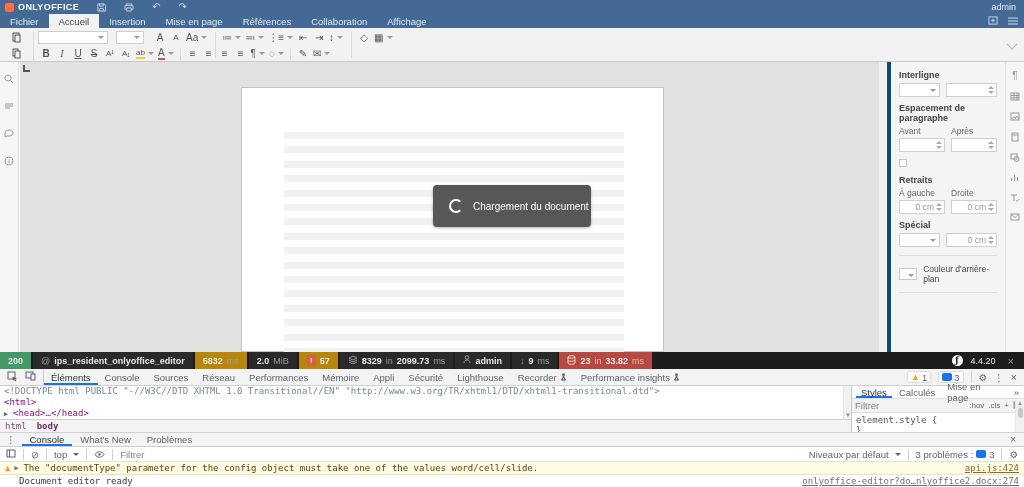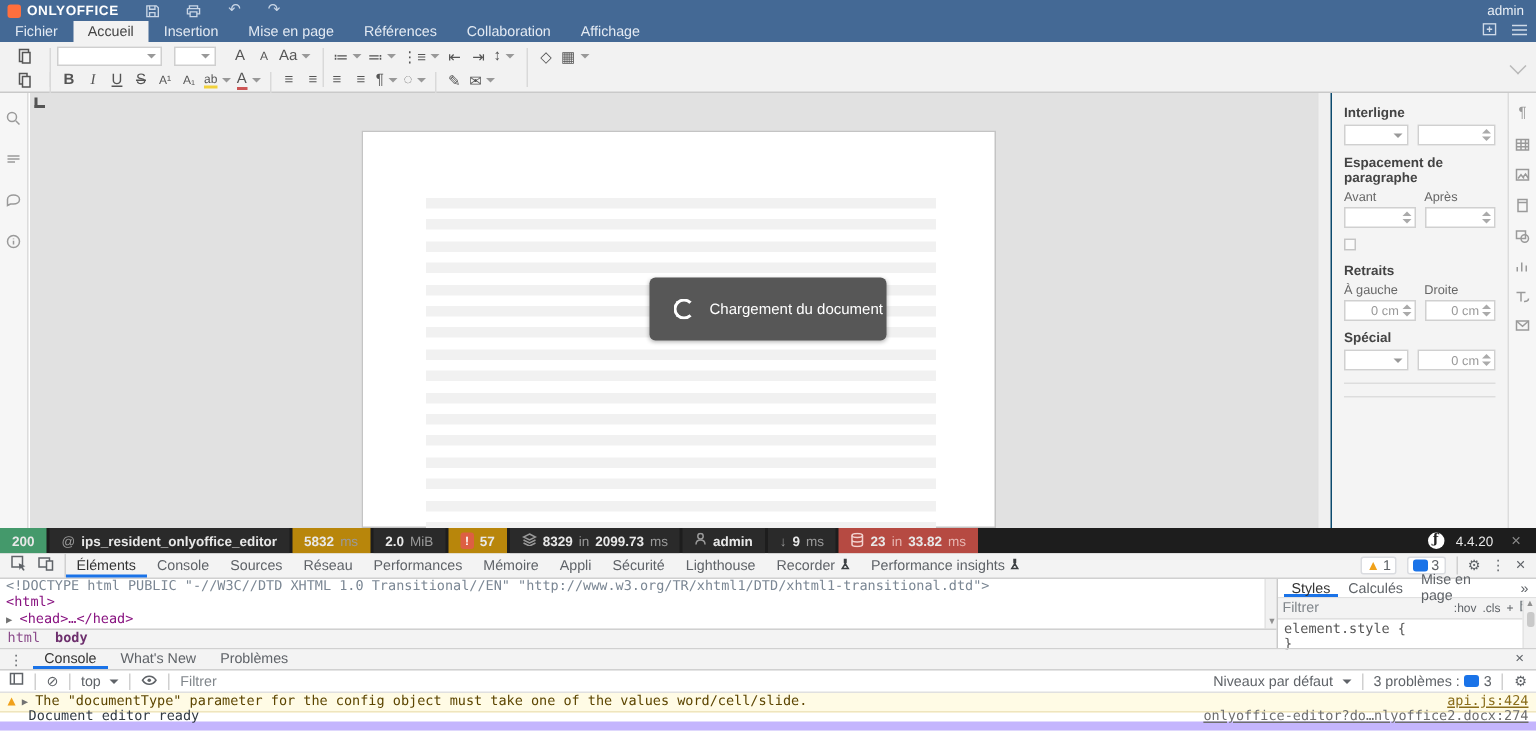--- a/index.html
+++ b/index.html
@@ -39,21 +39,21 @@
   .canvas { position:absolute; left:20px; top:0; width:867px; height:290px; background:#e1e1e1; overflow:hidden; }
   .ruler-corner { position:absolute; left:3px; top:3px; width:7px; height:7px; border-left:2px solid #555; border-bottom:2px solid #555; }
   .page { position:absolute; left:221px; top:25px; width:423px; height:265px; background:#fff; border:1px solid #c4c4c4; }
   .skel { position:absolute; left:42px; width:340px; height:7px; background:#f1f1f1; }
   .loader { position:absolute; left:413px; top:123px; width:158px; height:42px; background:#575757; border-radius:4px; box-shadow:0 1px 3px rgba(0,0,0,.3); display:flex; align-items:center; color:#fff; font-size:10px; }
   .spinner { width:14px; height:14px; border:2px solid #fff; border-right-color:transparent; border-radius:50%; margin:0 10px 0 16px; animation:spin 1s linear infinite; }
   @keyframes spin { to { transform:rotate(360deg);} }
   .canvas-scroll { position:absolute; right:0; top:0; width:9px; height:290px; background:#f0f0f0; border-left:1px solid #e0e0e0; }
 
   
-  .rightpanel { position:absolute; right:19px; top:0; width:118px; height:290px; background:#f4f4f4; border-left:1px solid #0c4a6e; padding:8px 8px 0 8px; font-size:8.5px; color:#666; }
+  .rightpanel { position:absolute; right:19px; top:0; width:118px; height:290px; background:#f4f4f4; border-left:4px solid #0c4a6e; padding:8px 8px 0 8px; font-size:8.5px; color:#666; }
   .rp-h { font-weight:bold; color:#444; font-size:9px; margin-bottom:3px; }
   .rp-row { display:flex; gap:6px; margin-bottom:6px; }
   .rp-col { flex:1; }
   .spin { background:#fff; border:1px solid #d0d0d0; height:14px; display:flex; align-items:center; justify-content:flex-end; padding-right:10px; position:relative; color:#999; }
   .spin .arrows, .combo-sm .arrows { position:absolute; right:2px; top:2px; display:flex; flex-direction:column; gap:2px; }
   .arr-up { width:0;height:0;border-left:3px solid transparent;border-right:3px solid transparent;border-bottom:3px solid #aaa; }
   .arr-dn { width:0;height:0;border-left:3px solid transparent;border-right:3px solid transparent;border-top:3px solid #aaa; }
   .combo-sm { background:#fff; border:1px solid #d0d0d0; height:14px; position:relative; }
   .combo-sm .caret { position:absolute; right:3px; top:5px; }
   .rp-check { display:flex; gap:4px; color:#a5a5a5; margin:2px 0 8px 0; line-height:1.25; }
@@ -117,21 +117,21 @@
   .c-dots { padding:0 6px; color:#5f6368; }
   .ctab { padding:0 8px; height:100%; display:flex; align-items:center; }
   .ctab.active { color:#333; box-shadow:inset 0 -2px 0 #1a73e8; }
   .c-tabs .close { margin-left:auto; padding-right:8px; color:#5f6368; font-size:10px; }
   .c-toolbar { height:15px; border-bottom:1px solid #e0e0e0; display:flex; align-items:center; gap:7px; padding:0 6px; color:#5f6368; }
   .c-toolbar .vsep { width:1px; height:11px; background:#d0d0d0; }
   .c-filter { flex:1; color:#80868b; }
   .c-right { display:flex; align-items:center; gap:7px; color:#5f6368; }
   .c-row { height:13px; display:flex; align-items:center; padding:0 5px; font-family:"DejaVu Sans Mono",monospace; font-size:9px; }
   .c-warning { background:#fffbe5; border-bottom:1px solid #efe5bd; color:#5c4500; }
-  .c-log { border-bottom:7px solid #c4b5fd; color:#303942;justify-content:flex-end; }
+  .c-log { border-bottom:1px solid #c4b5fd; color:#303942;justify-content:flex-end; }
   .src { margin-left:auto; text-decoration:underline; white-space:nowrap; }
   .c-warning .src { color:#8a6d1a; }
   .c-log .src { color:#6e6e6e; }
 
   svg { fill:none; stroke:currentColor; stroke-width:1; }
 </style>
 </head>
 <body>
 
 <div id="app">
@@ -392,20 +392,26 @@
           </div>
         <div class="spin rp-col">
             <span>0 cm</span>
             <span class="arrows">
               <span class="arr-up"></span>
               <span class="arr-dn"></span>
             </span>
           </div>
       </div>
       <div class="rp-div"></div>
+      <div class="rp-row" style="align-items:center">
+        <span class="swatch">
+            <span class="caret" style="position:absolute;right:2px;top:5px"></span>
+          </span>
+        <span style="color:#444">Couleur d'arrière-plan</span>
+      </div>
       <div class="rp-div"></div>
     </div>
 
     <div class="rightstrip">
       <span style="font-size:10px">¶</span>
       <span>
           <svg width="10" height="9" viewBox="0 0 10 9">
             <rect x="1" y="1" width="8" height="7"></rect>
             <path d="M1 3.5h8M1 5.8h8M4 1v7M7 1v7"></path>
           </svg>

